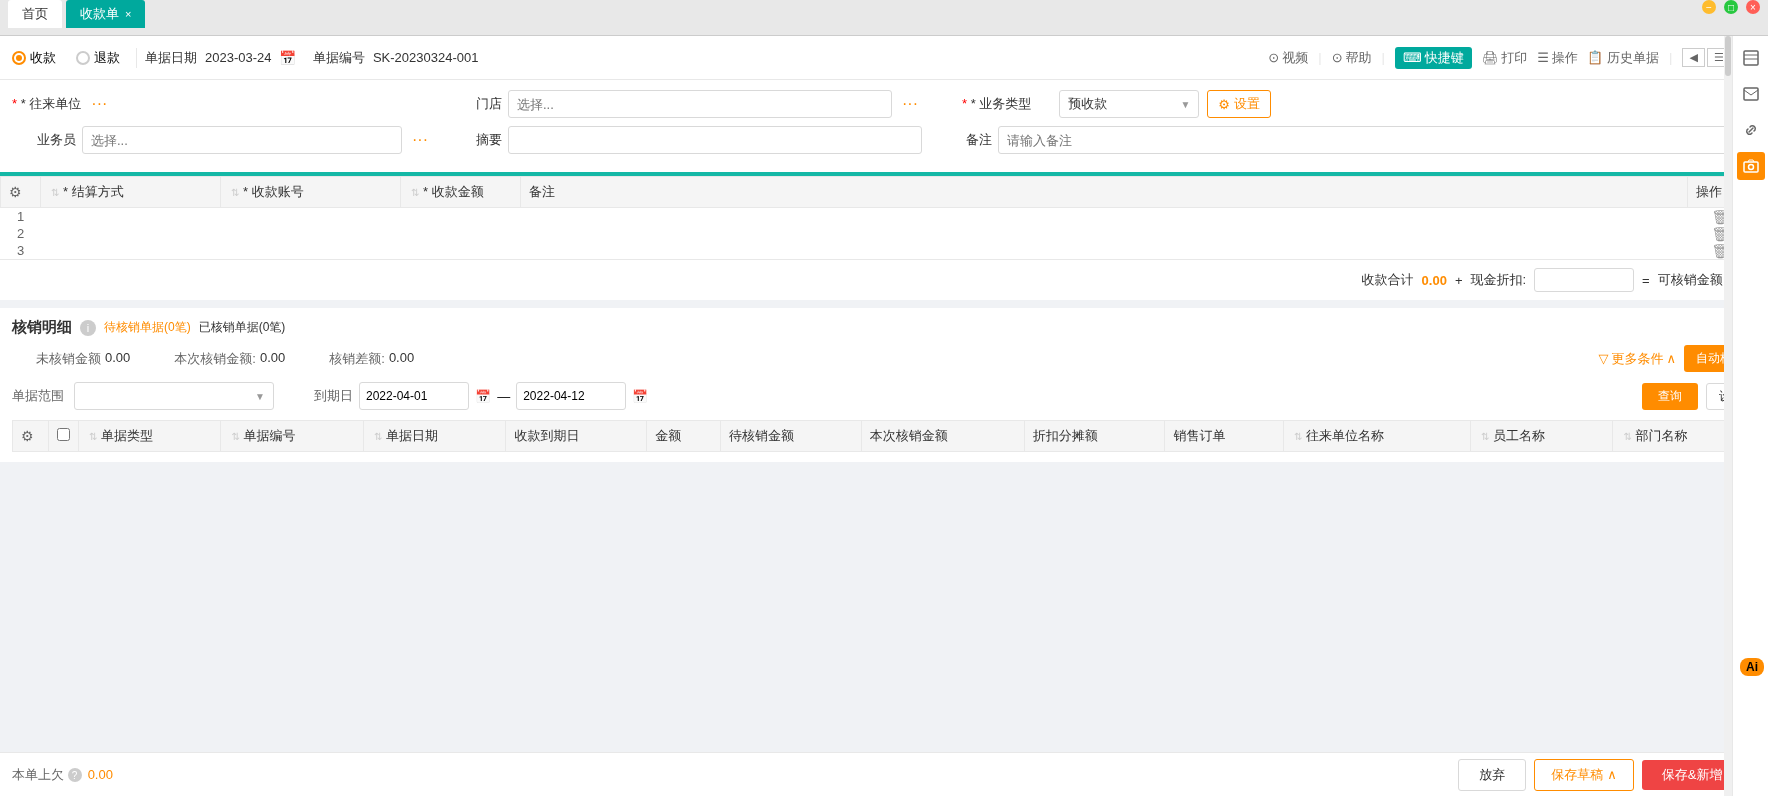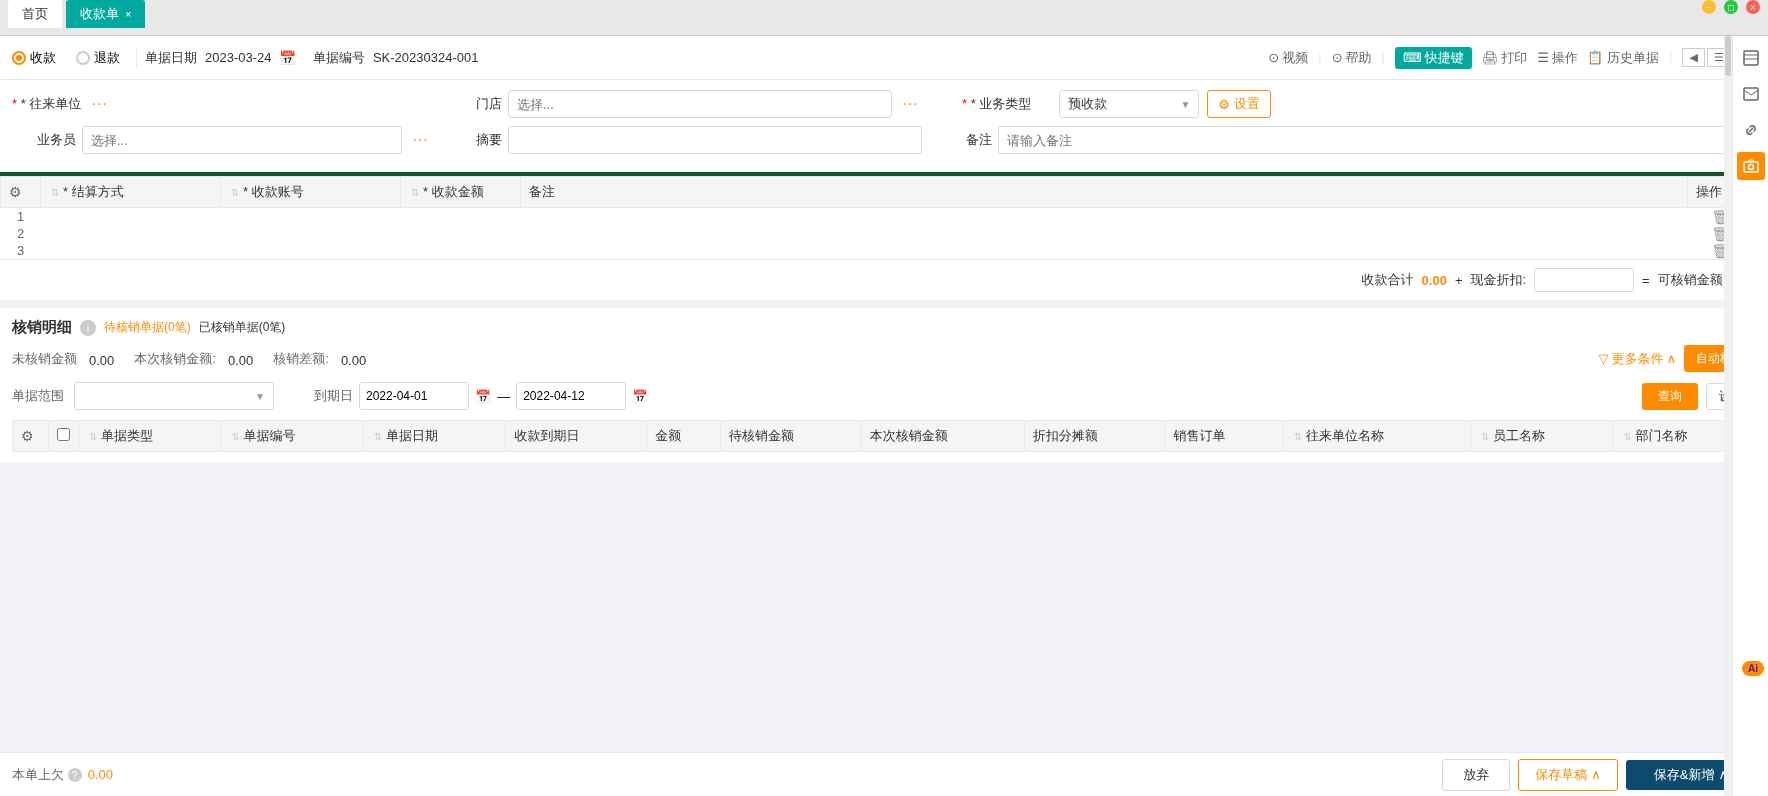--- a/index.html
+++ b/index.html
@@ -41,21 +41,21 @@
     .toolbar-icon { color: #666; cursor: pointer; font-size: 14px; }
     .toolbar-right { margin-left: auto; display: flex; align-items: center; gap: 10px; }
     .toolbar-action { display: flex; align-items: center; gap: 3px; color: #666; cursor: pointer; font-size: 12px; }
     .toolbar-action-active { display: flex; align-items: center; gap: 3px; color: #fff; background: #00a99d; padding: 2px 8px; border-radius: 3px; cursor: pointer; font-size: 12px; }
     .view-toggle { display: flex; align-items: center; gap: 2px; }
     .view-btn { padding: 2px 6px; border: 1px solid #ccc; cursor: pointer; font-size: 11px; color: #666; }
     .view-btn.active { background: #ff8c00; color: #fff; border-color: #ff8c00; }
 
     
     .form-area {
-      background: #fff; padding: 10px 12px; border-bottom: 4px solid #14532d;
+      background: #fff; padding: 10px 12px; border-bottom: 4px solid #14b8a6;
     }
     .form-row { display: flex; align-items: center; gap: 0; margin-bottom: 8px; }
     .form-field { display: flex; align-items: center; gap: 6px; flex: 1; }
     .form-label { color: #333; white-space: nowrap; min-width: 60px; text-align: right; }
     .form-label.required::before { content: '* '; color: #f00; }
     .form-input {
       flex: 1; height: 28px; border: 1px solid #d9d9d9; border-radius: 3px;
       padding: 0 8px; color: #999; background: #fff;
     }
     .more-btn { color: #ff8c00; cursor: pointer; font-size: 16px; padding: 0 4px; }
@@ -89,21 +89,21 @@
     .footer-input { width: 100px; height: 24px; border: 1px solid #d9d9d9; border-radius: 3px; padding: 0 6px; }
 
     
     .section2 { background: #fff; padding: 10px 12px; }
     .section-title { display: flex; align-items: center; gap: 8px; margin-bottom: 8px; }
     .section-title-text { font-size: 15px; font-weight: bold; color: #333; }
     .info-icon { width: 16px; height: 16px; border-radius: 50%; background: #ccc; color: #fff; display: inline-flex; align-items: center; justify-content: center; font-size: 11px; cursor: pointer; }
     .tab-link { color: #ff8c00; cursor: pointer; font-size: 12px; }
     .tab-link-normal { color: #333; cursor: pointer; font-size: 12px; }
     .stats-row { display: flex; align-items: center; gap: 20px; margin-bottom: 10px; }
-    .stat-item { display: flex; align-items: flex-end; gap: 12px; }
+    .stat-item { display: flex; align-items: flex-start; gap: 4px; margin-left: 24px; }
     .stat-label { color: #666; }
     .stat-value { color: #333; }
     .filter-row { display: flex; align-items: center; gap: 10px; margin-bottom: 10px; }
     .filter-right { margin-left: auto; display: flex; align-items: center; gap: 8px; }
     .more-filter { color: #ff8c00; cursor: pointer; font-size: 12px; display: flex; align-items: center; gap: 3px; }
     .auto-btn {
       background: #ff8c00; color: #fff; border: none; padding: 5px 12px;
       border-radius: 3px; cursor: pointer; font-size: 12px;
     }
     .query-btn {
@@ -143,22 +143,22 @@
     .btn-abandon {
       background: #fff; border: 1px solid #d9d9d9; color: #333;
       padding: 6px 20px; border-radius: 3px; cursor: pointer; font-size: 13px;
     }
     .btn-draft {
       background: #fff; border: 1px solid #ff8c00; color: #ff8c00;
       padding: 6px 16px; border-radius: 3px; cursor: pointer; font-size: 13px;
       display: flex; align-items: center; gap: 4px;
     }
     .btn-save {
-      background: #0c4a6e; border: none; color: #fff;
-      padding: 6px 28px; border-radius: 3px; cursor: pointer; font-size: 13px;
+      background: #ef4444; border: none; color: #fff;
+      padding: 6px 20px; border-radius: 3px; cursor: pointer; font-size: 13px;
       display: flex; align-items: center; gap: 4px;
     }
 
     
     .right-sidebar {
       position: fixed; right: 0; top: 36px; bottom: 0; width: 36px;
       background: #fff; border-left: 1px solid #e8e8e8;
       display: flex; flex-direction: column; align-items: center; padding-top: 8px; gap: 8px;
     }
     .sidebar-icon { width: 28px; height: 28px; display: flex; align-items: center; justify-content: center; cursor: pointer; color: #666; border-radius: 3px; }
@@ -511,18 +511,18 @@
     </svg>
   </div>
   <div class="sidebar-icon active">
     <svg width="16" height="14" viewBox="0 0 16 14" fill="none" xmlns="http://www.w3.org/2000/svg">
       <rect x="1" y="3" width="14" height="10" rx="1" stroke="white" stroke-width="1.5"></rect>
       <circle cx="8" cy="8" r="2.5" stroke="white" stroke-width="1.5"></circle>
       <path d="M5 3l1-2h4l1 2" stroke="white" stroke-width="1"></path>
     </svg>
   </div>
 
-  <div style="position:absolute; bottom:120px; right:4px; background:#ff8c00; border-radius:8px; padding:2px 6px; color:#4c1d95; font-size:10px; font-weight:bold;">Ai</div>
+  <div style="position:absolute; bottom:120px; right:4px; background:#ff8c00; border-radius:8px; padding:2px 6px; color:#000000; font-size:12px; font-weight:bold;">Ai</div>
 </div>
 
 <div class="scrollbar-track">
   <div class="scrollbar-thumb"></div>
 </div>
 
 </body></html>

